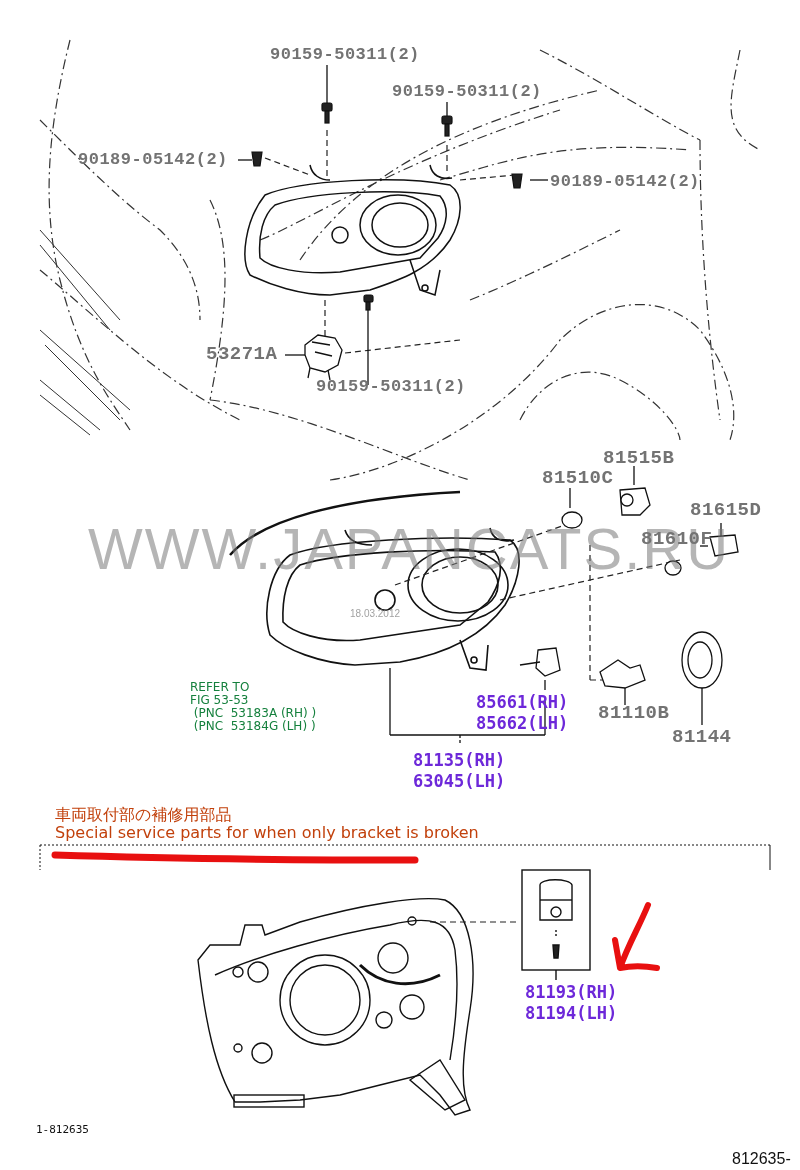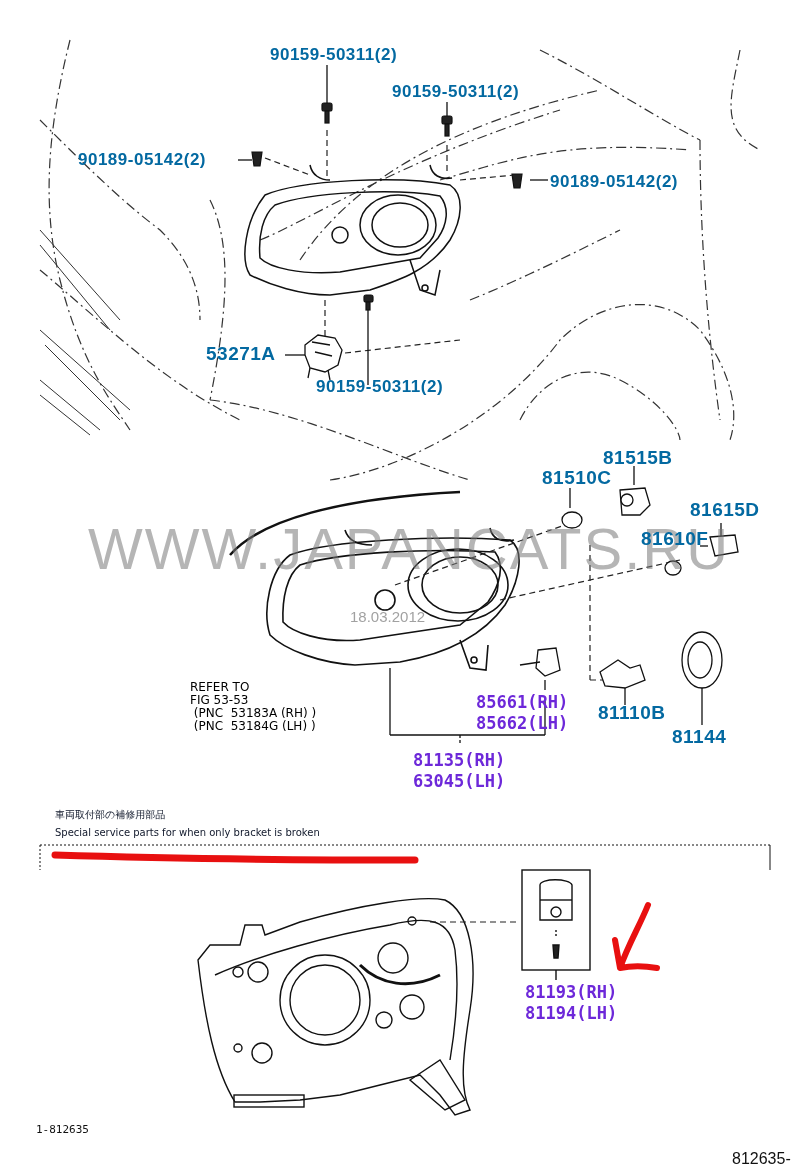--- a/index.html
+++ b/index.html
@@ -1,28 +1,28 @@
 <!DOCTYPE html>
 <html><head>
 <meta charset="utf-8">
 <style>
   html, body { margin:0; padding:0; background:#ffffff; }
   body { width:800px; height:1170px; position:relative; overflow:hidden;
          font-family:"DejaVu Sans Mono","Liberation Mono",monospace; color:#111; }
-  .lbl { position:absolute; font-family:Liberation Sans, sans-serif;
-         font-weight:bold; font-size:17px; letter-spacing:0.5px; white-space:nowrap; color:#0369a1; }
+  .lbl { position:absolute; font-family:Liberation Mono, monospace;
+         font-weight:bold; font-size:17px; letter-spacing:0.5px; white-space:nowrap; color:#737373; }
   .lbl.big { font-size:19px; }
   .note { position:absolute; font-family:"DejaVu Sans","Liberation Sans",sans-serif;
-          font-size:10px; white-space:nowrap; color:#0f172a; line-height:14px; }
+          font-size:16px; white-space:nowrap; color:#c2410c; line-height:14px; }
   .refer { position:absolute; font-family:"DejaVu Sans","Liberation Sans",sans-serif;
-           font-size:12px; line-height:13px; color:#000000; white-space:pre; }
+           font-size:12px; line-height:13px; color:#15803d; white-space:pre; }
   .watermark { position:absolute; left:88px; top:515px; font-family:"Liberation Sans",sans-serif;
                font-size:58px; color:rgba(120,120,120,0.55); letter-spacing:2px; white-space:nowrap; }
   .wdate { position:absolute; left:350px; top:608px; font-family:"Liberation Sans",sans-serif;
-           font-size:15px; color:rgba(130,130,130,0.75);text-align:right; }
+           font-size:10px; color:rgba(130,130,130,0.75);text-align:right; }
   svg.draw { position:absolute; left:0; top:0; }
   .code { position:absolute; font-family:"DejaVu Sans Mono","Liberation Mono",monospace; font-size:11px; }
   .pair { position:absolute; font-family:"DejaVu Sans Mono","Liberation Mono",monospace;
           font-weight:bold; font-size:17px; line-height:21px; white-space:pre; color:#6d28d9; }
 </style>
 </head>
 <body>
 
 <svg class="draw" width="800" height="1170" viewBox="0 0 800 1170">
   <g fill="none" stroke="#222" stroke-width="1.2">

